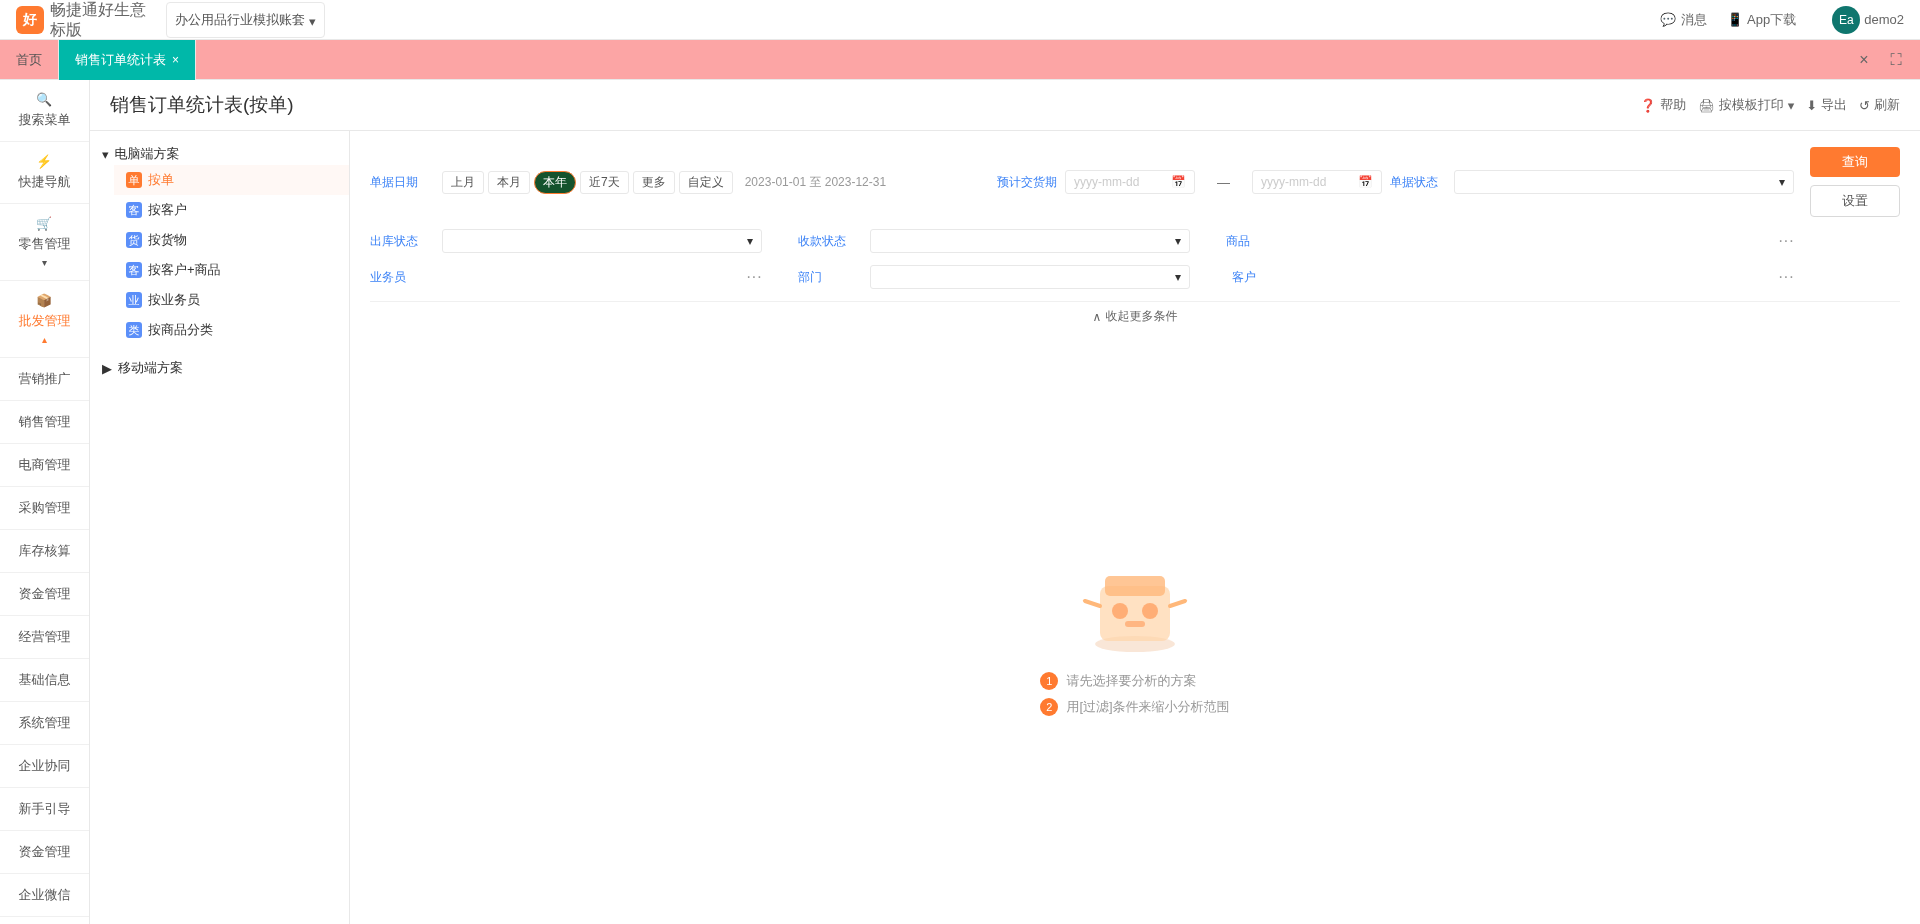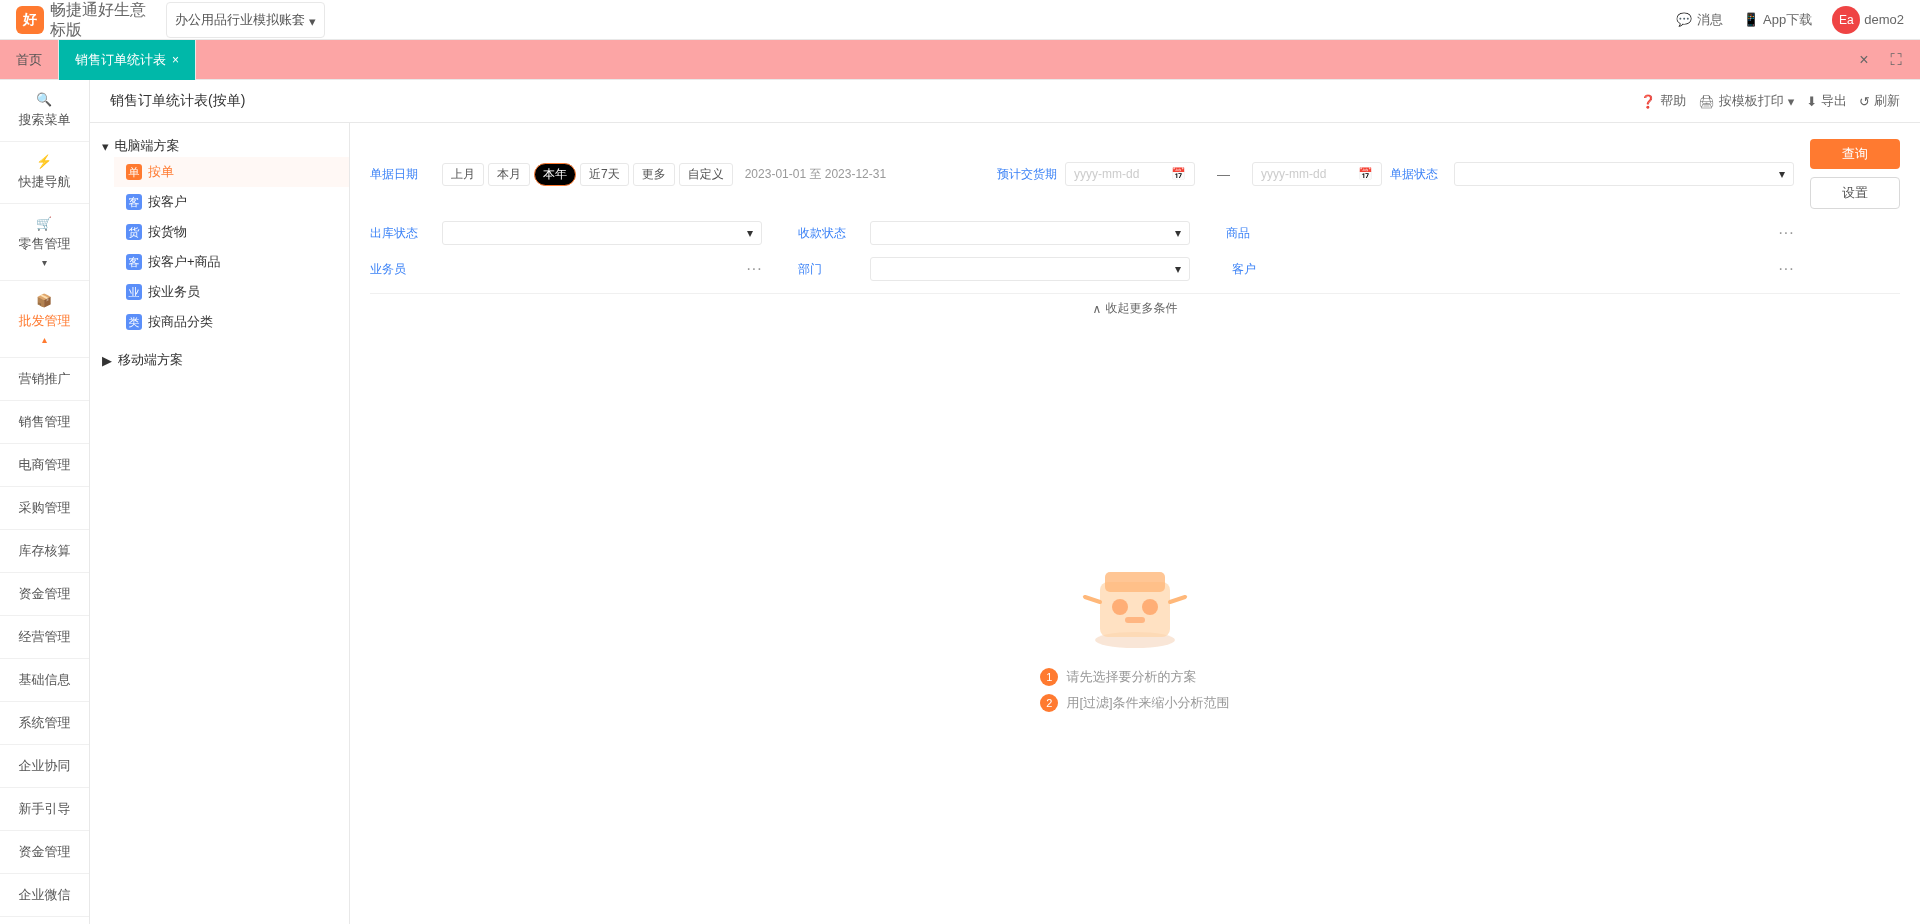--- a/index.html
+++ b/index.html
@@ -6,21 +6,21 @@
     body { font-family: 'Microsoft YaHei', Arial, sans-serif; font-size: 13px; background: #f0f2f5; color: #333; display: flex; flex-direction: column; height: 924px; overflow: hidden; }
 
     
     .top-bar { background: #fff; height: 40px; display: flex; align-items: center; padding: 0 16px; border-bottom: 1px solid #e8e8e8; gap: 12px; flex-shrink: 0; }
     .logo-area { display: flex; align-items: center; gap: 6px; }
     .logo-icon { width: 28px; height: 28px; background: #ff7a30; border-radius: 6px; display: flex; align-items: center; justify-content: center; color: white; font-size: 14px; font-weight: bold; }
     .logo-text { font-size: 16px; color: #666; line-height: 1.2; }
     .company-selector { display: flex; align-items: flex-end; gap: 4px; color: #555; font-size: 13px; cursor: pointer; border: 1px solid #e8e8e8; border-radius: 4px; padding: 8px 8px; margin-left: 8px; }
     .top-bar-right { margin-left: auto; display: flex; align-items: center; gap: 20px; }
     .top-bar-action { display: flex; align-items: center; gap: 4px; color: #666; font-size: 13px; cursor: pointer; }
-    .user-avatar { width: 28px; height: 28px; border-radius: 50%; background: #ef4444; display: flex; align-items: center; justify-content: center; color: white; font-size: 12px; }
+    .user-avatar { width: 28px; height: 28px; border-radius: 50%; background: #0f766e; display: flex; align-items: center; justify-content: center; color: white; font-size: 12px; margin-left: 16px; }
 
     
     .tab-bar { background: #fca5a5; height: 40px; display: flex; align-items: center; border-bottom: 1px solid #e8e8e8; padding: 0; flex-shrink: 0; }
     .tab-item { height: 40px; display: flex; align-items: center; padding: 0 16px; font-size: 13px; cursor: pointer; color: #555; border-right: 1px solid #e8e8e8; gap: 6px; }
     .tab-item.active { background: #00b8a9; color: white; }
     .tab-item.home { color: #555; }
     .tab-close { cursor: pointer; font-size: 12px; }
     .tab-bar-controls { margin-left: auto; display: flex; align-items: center; gap: 8px; padding-right: 12px; }
     .tab-control-btn { cursor: pointer; color: #666; font-size: 16px; width: 24px; height: 24px; display: flex; align-items: center; justify-content: center; }
 
@@ -31,31 +31,31 @@
     .sidebar { width: 90px; background: #fff; border-right: 1px solid #e8e8e8; display: flex; flex-direction: column; overflow-y: auto; flex-shrink: 0; }
     .sidebar-item { padding: 12px 6px; text-align: center; cursor: pointer; color: #555; font-size: 13px; border-bottom: 1px solid #f0f0f0; display: flex; flex-direction: column; align-items: center; gap: 4px; position: relative; }
     .sidebar-item.active { color: #ff7a30; }
     .sidebar-item .arrow { font-size: 10px; }
 
     
     .content-area { flex: 1; overflow: hidden; display: flex; flex-direction: column; background: #f0f2f5; }
 
     
     .page-header { background: #fff; padding: 12px 20px; display: flex; align-items: center; justify-content: space-between; border-bottom: 1px solid #e8e8e8; flex-shrink: 0; }
-    .page-title { font-size: 14px; font-weight: 500; color: #333; }
+    .page-title { font-size: 19px; font-weight: 500; color: #333; }
     .page-actions { display: flex; align-items: center; gap: 12px; }
     .page-action-btn { display: flex; align-items: center; gap: 4px; color: #666; font-size: 13px; cursor: pointer; }
 
     
     .filter-panel { background: #fff; padding: 16px 20px; flex-shrink: 0; }
     .filter-row { display: flex; align-items: center; gap: 16px; margin-bottom: 12px; }
     .filter-label { color: #3b82f6; font-size: 12px; white-space: nowrap; min-width: 56px; }
     .date-filter-btns { display: flex; align-items: center; gap: 4px; }
     .date-btn { padding: 2px 8px; border: 1px solid #e8e8e8; border-radius: 3px; cursor: pointer; font-size: 12px; color: #555; background: #fff; }
-    .date-btn.active { background: #000000; color: white; border-color: #ff7a30; border-radius: 12px; }
+    .date-btn.active { background: #14532d; color: white; border-color: #ff7a30; border-radius: 12px; }
     .date-range-text { font-size: 12px; color: #999; margin-left: 8px; }
     .date-input-group { display: flex; align-items: center; gap: 22px; }
     .date-input { border: 1px solid #e8e8e8; border-radius: 3px; padding: 4px 8px; font-size: 12px; color: #999; width: 130px; display: flex; align-items: center; justify-content: space-between; background: #fff; }
     .date-separator { color: #666; }
     .filter-select { border: 1px solid #e8e8e8; border-radius: 3px; padding: 4px 8px; font-size: 12px; color: #333; background: #fff; display: flex; align-items: center; justify-content: space-between; min-width: 120px; cursor: pointer; }
     .filter-select-wide { min-width: 340px; }
     .filter-dots { color: #999; font-size: 16px; cursor: pointer; }
     .collapse-btn { display: flex; align-items: center; justify-content: center; padding: 6px 0; color: #666; font-size: 12px; cursor: pointer; border-top: 1px solid #f0f0f0; margin-top: 4px; gap: 4px; }
 
     

